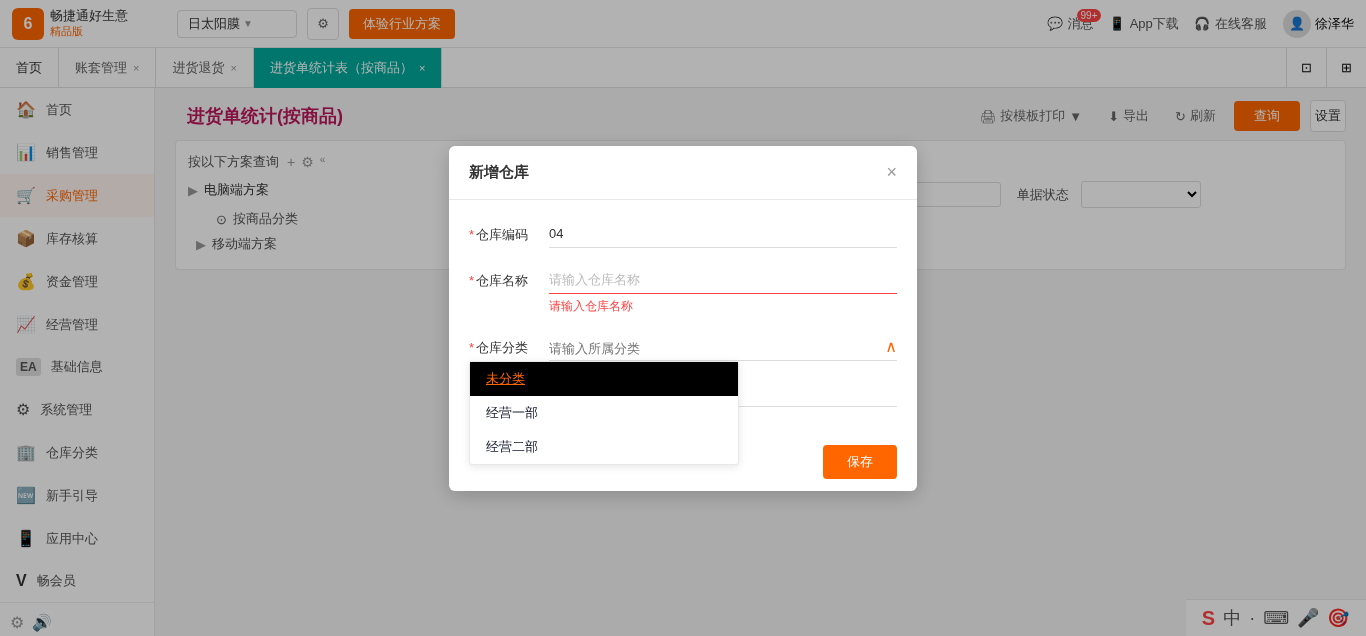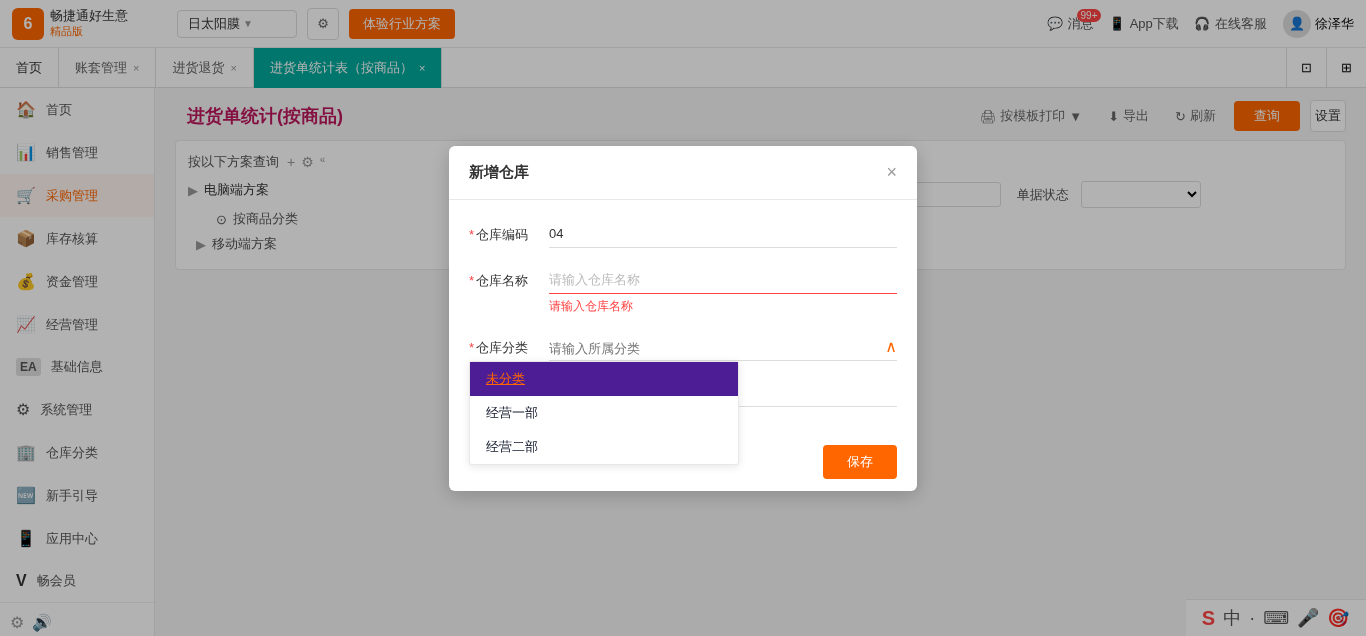--- a/index.html
+++ b/index.html
@@ -194,21 +194,21 @@
 
     
     .dropdown-list {
       position: absolute; top: 100%; left: -80px; background: #fff;
       border: 1px solid #e8e8e8; border-radius: 3px; z-index: 200;
       min-width: 270px; box-shadow: 0 2px 8px rgba(0,0,0,0.1);
     }
     .dropdown-item {
       padding: 8px 16px; font-size: 13px; cursor: pointer; color: #0f172a;
     }
-    .dropdown-item.selected { background: #4c1d95; color: #ff6600; text-decoration: underline; }
+    .dropdown-item.selected { background: #000000; color: #ff6600; text-decoration: underline; }
 
     
     .modal-footer {
       display: flex; justify-content: flex-end; padding: 0 20px; gap: 10px;
     }
     .save-btn {
       background: #ff6600; color: #fff; border: none; border-radius: 4px;
       padding: 8px 24px; cursor: pointer; font-size: 13px; font-family: Liberation Mono, monospace;
     }
 

